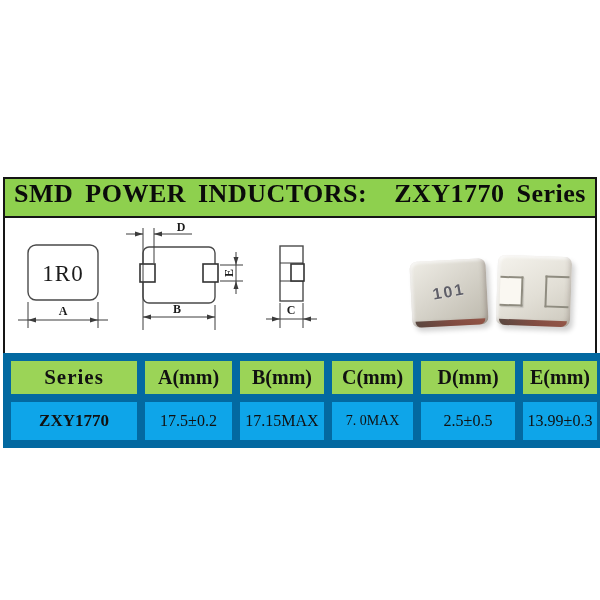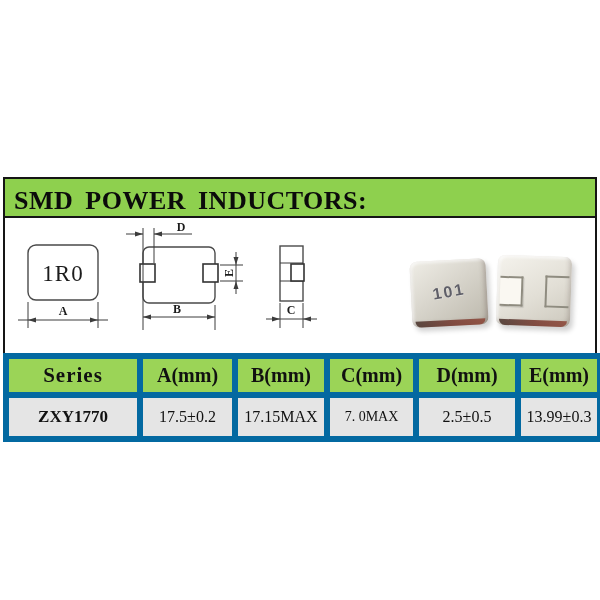--- a/index.html
+++ b/index.html
@@ -12,21 +12,21 @@
   body{
     width:600px;height:600px;background:#ffffff;overflow:hidden;
     font-family:"Liberation Serif","DejaVu Serif",serif;color:#111;
     position:relative;
   }
   .sheet{position:absolute;left:3px;top:177px;width:594px;}
   .titlebar{
     box-sizing:border-box;width:594px;height:41px;
     background:var(--header-green);
     border:2px solid #151515;
-    display:flex;justify-content:space-between;align-items:flex-end;
+    display:flex;justify-content:space-between;align-items:flex-start;
     padding:0 9px;
   }
   .titlebar span{
     font-size:26px;font-weight:700;letter-spacing:.5px;word-spacing:5px;
     white-space:nowrap;color:#0b0b0b;
   }
   .drawing{
     box-sizing:border-box;width:594px;height:135px;background:#fff;
     border-left:2px solid #151515;border-right:2px solid #151515;
     position:relative;
@@ -73,36 +73,37 @@
     border:2px solid #8f8c80;border-left:none;
     box-shadow:1px 1px 1px rgba(0,0,0,.15);
   }
   .notch-right{
     right:2px;top:19px;width:24px;height:32px;background:transparent;
     border:2px solid #8f8c80;border-right:none;
   }
   
   table{border-collapse:collapse;width:594px;table-layout:fixed;}
   th,td{
-    border:6px solid #0369a1;text-align:center;vertical-align:middle;
+    border:8px solid #0369a1;text-align:center;vertical-align:middle;
     overflow:hidden;white-space:nowrap;
   }
   th{background:var(--table-green);height:31px;font-size:20px;font-weight:700;}
   th.first{font-size:21px;letter-spacing:1px;}
-  td{background:#e5e5e5;height:36px;font-size:16px;}
+  td{background:#0ea5e9;height:36px;font-size:16px;}
   td.first{font-weight:700;font-size:17px;}
   td.c-col{font-size:14px;}
 </style>
 </head>
 <body>
 
 <div class="sheet">
 
   <div class="titlebar">
     <span>SMD POWER INDUCTORS:</span>
+    <span>ZXY1770 Series</span>
   </div>
 
   <div class="drawing">
     <svg width="590" height="135" viewBox="0 0 590 135">
 
       <g>
         <rect class="body-outline" x="23" y="27" width="70" height="55" rx="8"></rect>
         <text class="marking" x="58" y="63">1R0</text>
         <line x1="23" y1="84" x2="23" y2="110"></line>
         <line x1="93" y1="84" x2="93" y2="110"></line>

